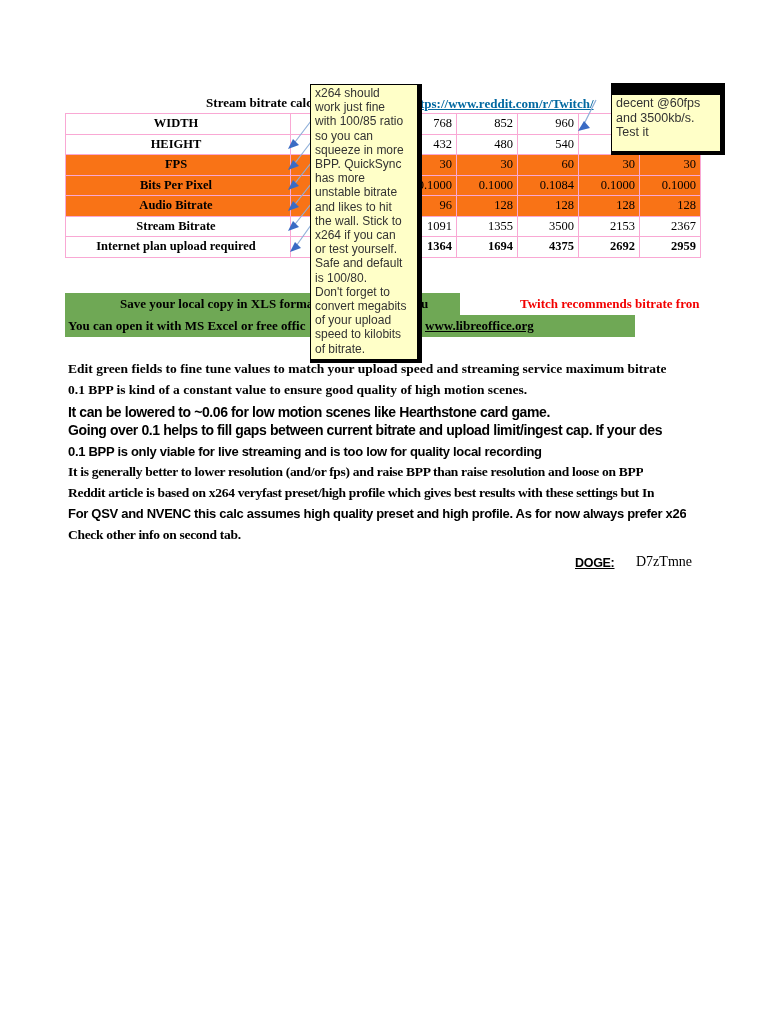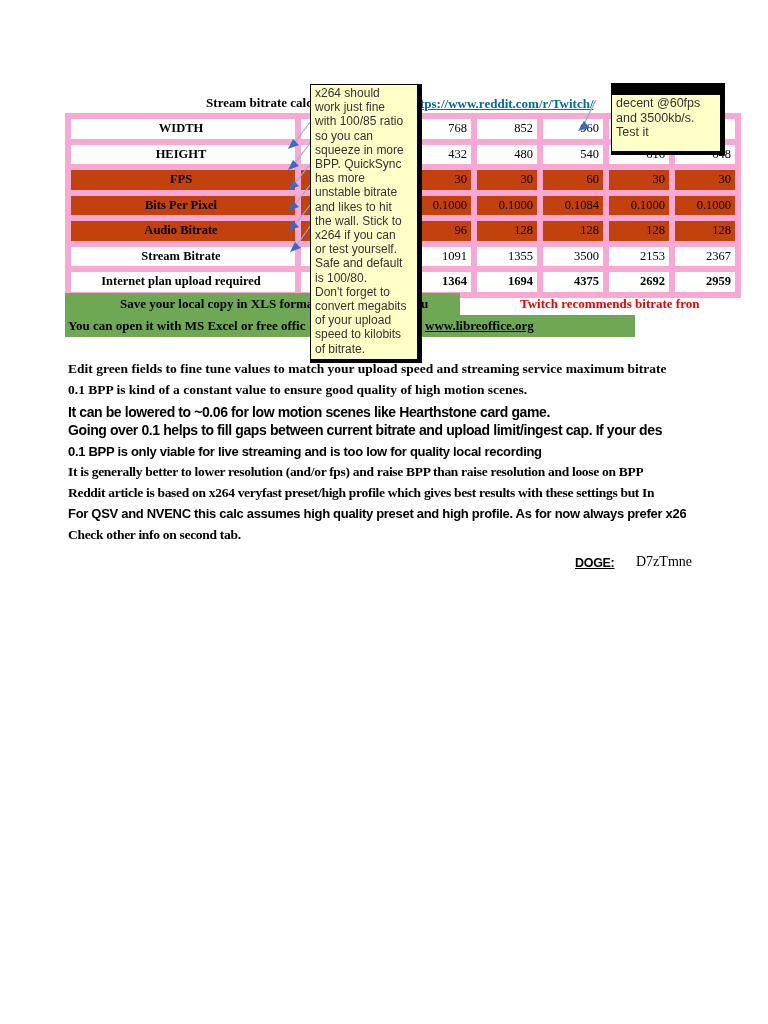--- a/index.html
+++ b/index.html
@@ -8,25 +8,25 @@
 
   
   .sheet-title{position:absolute;left:65px;top:95px;width:247px;text-align:right;
                font-size:13px;font-weight:bold;white-space:nowrap;}
   .reddit-link{position:absolute;left:420px;top:96px;font-size:13px;font-weight:bold;
                color:#0369a1;text-decoration:underline;white-space:nowrap;}
 
   
   table.calc{position:absolute;left:65px;top:113px;border-collapse:collapse;
              font-size:12.5px;table-layout:fixed;}
-  table.calc td{border:6px solid #f9a8d4;height:19.5px;padding:0 4px 0 0;overflow:hidden;}
+  table.calc td{border:1px solid #f9a8d4;height:19.5px;padding:0 4px 0 0;overflow:hidden;}
   td.lbl{width:220px;text-align:center;font-weight:bold;padding:0;}
   td.gap{width:100px;}
   td.val{width:56px;text-align:right;}
-  tr.green td{background:#c2410c;}
+  tr.green td{background:#f97316;}
   tr.boldrow td{font-weight:bold;}
 
   
   .comment{position:absolute;background:#FFFFC8;border:1px solid #000;
            border-right:5px solid #000;border-bottom:4px solid #000;
            font-family:"Liberation Sans",sans-serif;color:#333;z-index:6;}
   .comment .cline{white-space:nowrap;overflow:hidden;}
   #comment-encoder{left:310px;top:84px;width:98px;height:272px;padding:1px 4px;
                    font-size:12px;line-height:14.2px;}
   #comment-fps{left:595px;top:83px;width:100px;height:59px;padding:4px 4px;

